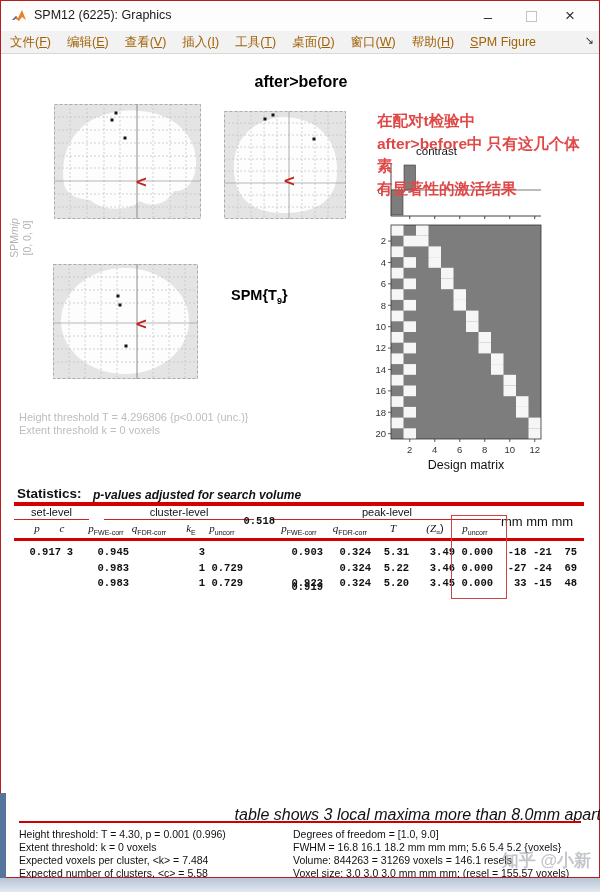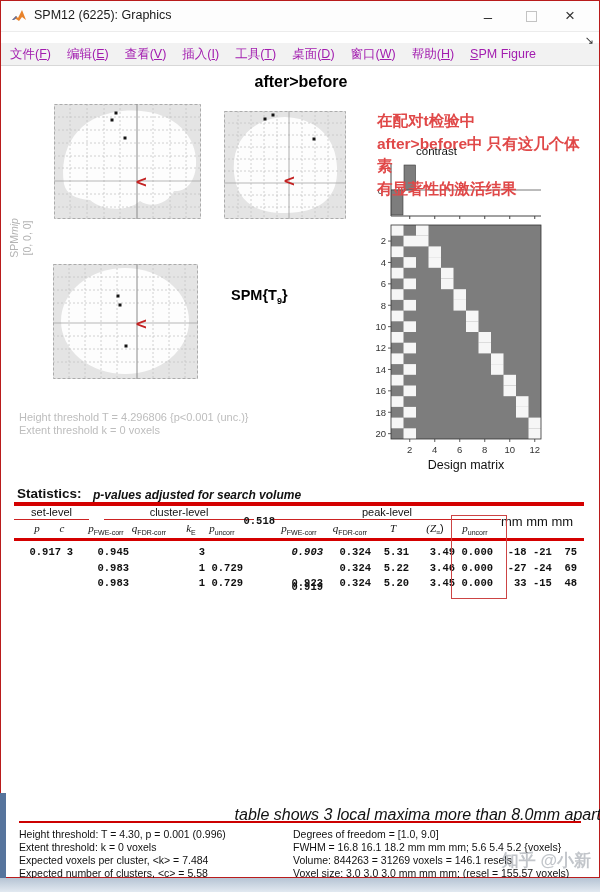--- a/index.html
+++ b/index.html
@@ -10,23 +10,23 @@
   
   .titlebar{position:absolute;left:0;top:0;width:100%;height:30px;background:#fdfdfd;
             border-bottom:1px solid #ececec;}
   .app-icon{position:absolute;left:10px;top:7px;width:16px;height:16px;}
   .win-title{position:absolute;left:33px;top:7px;font-size:12.5px;color:#1a1a1a;}
   .wc{position:absolute;top:0;height:30px;width:34px;display:flex;align-items:center;
       justify-content:center;font-size:15px;color:#333;}
   .wc-min{left:470px;} .wc-max{left:513px;} .wc-close{left:552px;font-size:17px;}
   .wc-max .box{width:9px;height:9px;border:1.2px solid #c3c3c3;display:block;}
   
-  .menubar{position:absolute;left:0;top:42px;width:100%;height:23px;background:#f2f2f2;
+  .menubar{position:absolute;left:0;top:30px;width:100%;height:23px;background:#f2f2f2;
            border-bottom:1px solid #d8d8d8;display:flex;align-items:center;
-           padding-left:9px;box-sizing:border-box;font-size:12.5px;color:#a21caf;}
+           padding-left:9px;box-sizing:border-box;font-size:12.5px;color:#a16207;}
   .menu-item{margin-right:16px;white-space:nowrap;}
   .menu-corner{position:absolute;right:5px;top:33px;font-size:11px;color:#333;}
   
   .abs{position:absolute;}
   .mip-title{left:210px;top:72px;width:180px;text-align:center;font-weight:bold;
              font-size:16px;color:#000;}
   .mip-rot{left:-24px;top:222px;width:92px;height:30px;transform:rotate(-90deg);
            text-align:center;color:#b4b4b4;font-size:10.5px;line-height:13px;}
   .spm-map{left:230px;top:286px;font-weight:bold;font-size:14.5px;color:#000;}
   .spm-map sub{font-size:9px;}
@@ -337,21 +337,21 @@
       <span class="abs thdr c9"><i>(Z</i><sub>≡</sub><span>)</span></span>
       <span class="abs thdr c10"><i>p</i><sub>uncorr</sub></span>
     </div>
   <div class="abs redbar" style="left:13px;top:537px;width:570px;height:3px;"></div>
   <div id="table-rows">
       <span class="abs cell c0" style="top: 545px;">0.917</span>
       <span class="abs cell c1" style="top: 545px;">3</span>
       <span class="abs cell c2" style="top: 545px;">0.945</span>
       <span class="abs cell c4" style="top: 545px;">3</span>
       <span class="abs cell c5" style="top: 514px; margin-left: 32px;">0.518</span>
-      <span class="abs cell c6" style="top: 545px; font-style: italic;">0.903</span>
+      <span class="abs cell c6" style="top: 545px;">0.903</span>
       <span class="abs cell c7" style="top: 545px;">0.324</span>
       <span class="abs cell c8" style="top: 545px;">5.31</span>
       <span class="abs cell c9" style="top: 545px;">3.49</span>
       <span class="abs cell c10" style="top: 545px;">0.000</span>
       <span class="abs cell c11" style="top: 545px;">-18 -21  75</span>
       <span class="abs cell c2" style="top: 560.5px;">0.983</span>
       <span class="abs cell c4" style="top: 560.5px;">1</span>
       <span class="abs cell c5" style="top: 560.5px;">0.729</span>
       <span class="abs cell c6" style="top: 552px; margin-top: 28px;">0.919</span>
       <span class="abs cell c7" style="top: 560.5px;">0.324</span>

